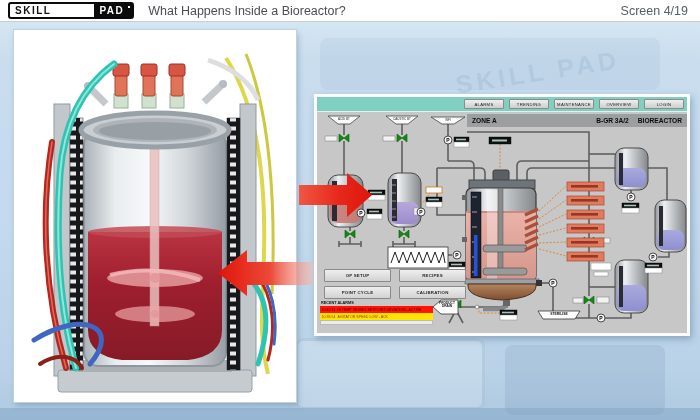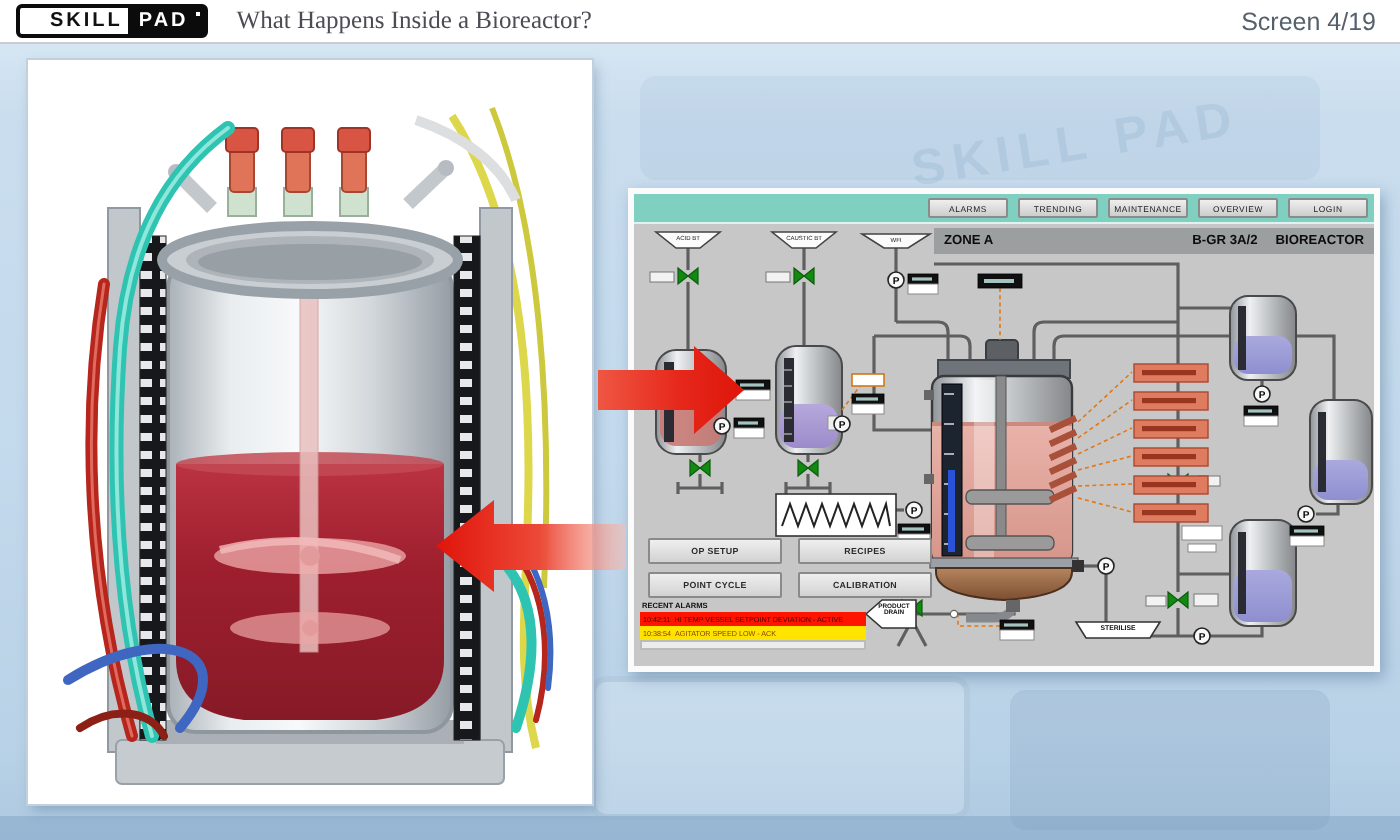--- a/index.html
+++ b/index.html
@@ -14,25 +14,25 @@
   .ghost{position:absolute;border-radius:8px;}
   .g1{left:295px;top:338px;width:190px;height:72px;border:3px solid rgba(70,110,150,.14);background:rgba(255,255,255,.18);}
   .g2{left:505px;top:345px;width:160px;height:70px;background:rgba(70,110,150,.12);}
   .g3{left:640px;top:95px;width:45px;height:240px;background:rgba(70,110,150,.08);}
   .g4{left:320px;top:38px;width:340px;height:52px;background:rgba(90,130,170,.08);}
   .g5{left:230px;top:120px;width:60px;height:200px;background:rgba(90,130,170,.06);}
   .bottomstrip{position:absolute;left:0;top:408px;width:700px;height:12px;background:rgba(125,160,195,.45);}
   
   .app-header{position:absolute;left:0;top:0;width:700px;height:22px;background:#ffffff;
     border-bottom:1px solid #c9cdd2;display:flex;align-items:center;z-index:20;}
-  .logo{display:inline-flex;align-items:stretch;border:2px solid #0b0b0b;border-radius:3px;margin-left:8px;background:#fff;padding-left:10px;}
+  .logo{display:inline-flex;align-items:stretch;border:2px solid #0b0b0b;border-radius:3px;margin-left:8px;background:#fff;}
   .logo-skill{padding:1px 3px 1px 5px;font-weight:800;font-size:10px;letter-spacing:1.5px;color:#111;}
-  .logo-pad{position:relative;background:#0b0b0b;color:#fff;padding:1px 8px 1px 5px;font-weight:800;font-size:10px;letter-spacing:1.5px;}
+  .logo-pad{position:relative;background:#0b0b0b;color:#fff;padding:1px 8px 1px 5px;font-weight:800;font-size:10px;letter-spacing:1.5px;margin-left:40px;}
   .logo-pad::after{content:"";position:absolute;right:2px;top:1.5px;width:2px;height:2px;background:#fff;}
-  .app-title{margin-left:14px;font-size:12.5px;color:#4c4c55;font-family:Liberation Serif, serif;}
+  .app-title{margin-left:14px;font-size:12.5px;color:#4c4c55;}
   .screen-counter{margin-left:auto;margin-right:12px;font-size:12.5px;color:#55606b;}
   
   .photo-card{position:absolute;left:14px;top:30px;width:282px;height:372px;margin:0;background:#fff;
     padding:4px;outline:1px solid #c2d0dd;box-shadow:2px 3px 6px rgba(60,95,130,.35);z-index:10;}
   .photo-card svg{display:block;width:274px;height:364px;}
   
   .hmi-card{position:absolute;left:314px;top:94px;width:376px;height:242px;background:#c7c7c7;
     border:3px solid #fbfbfb;box-shadow:2px 3px 7px rgba(60,95,130,.4);z-index:10;}
   .hmi{position:relative;width:370px;height:236px;overflow:hidden;}
   .hmi-svg{position:absolute;left:0;top:0;z-index:1;}

